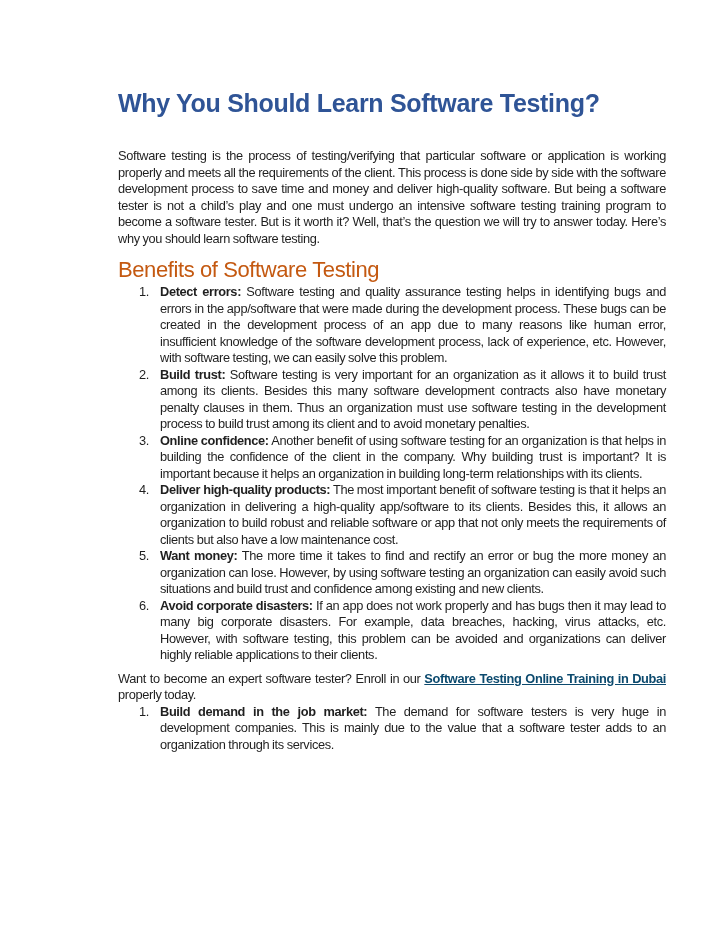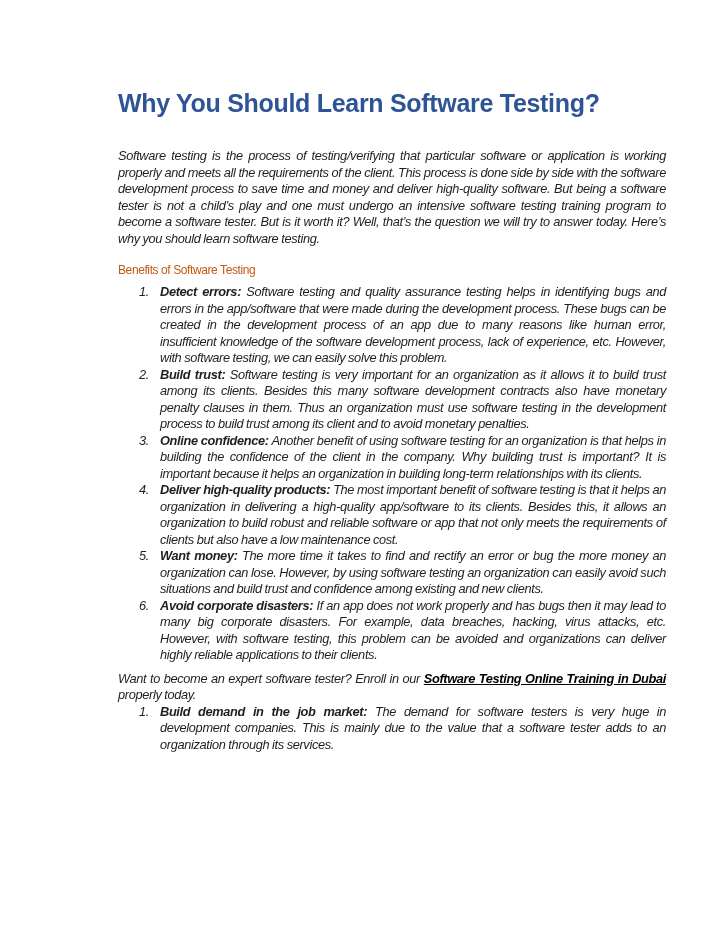--- a/index.html
+++ b/index.html
@@ -30,26 +30,25 @@
     letter-spacing: -0.3px;
     color: #2F5496;
   }
   .body {
     margin: 0;
     font-size: 12.8px;
     line-height: 16.5px;
     letter-spacing: -0.35px;
     word-spacing: -0.4px;
     text-align: justify;
-    font-style: italic;
   }
   .intro { margin: 0 0 6px 0; }
   h2.sec-heading {
     margin: 12px 0 3px 0;
-    font-size: 12px;
+    font-size: 22px;
     line-height: 22px;
     font-weight: 400;
     letter-spacing: -0.4px;
     color: #C45911;
   }
   .lead { margin: 0 0 8px 0; }
   .list { margin: 0; }
   .li {
     display: flex;
     margin-left: 21px;
@@ -57,21 +56,21 @@
   .li .num {
     flex: 0 0 21px;
   }
   .li .txt {
     flex: 1;
     text-align: justify;
   }
   .lbl { font-weight: 700; }
   .cta { margin: 7px 0 0 0; }
   a.link {
-    color: #000000;
+    color: #0c4a6e;
     font-weight: 700;
     text-decoration: underline;
     cursor: pointer;
   }
 </style>
 </head>
 <body>
 
 <div class="page">
 

